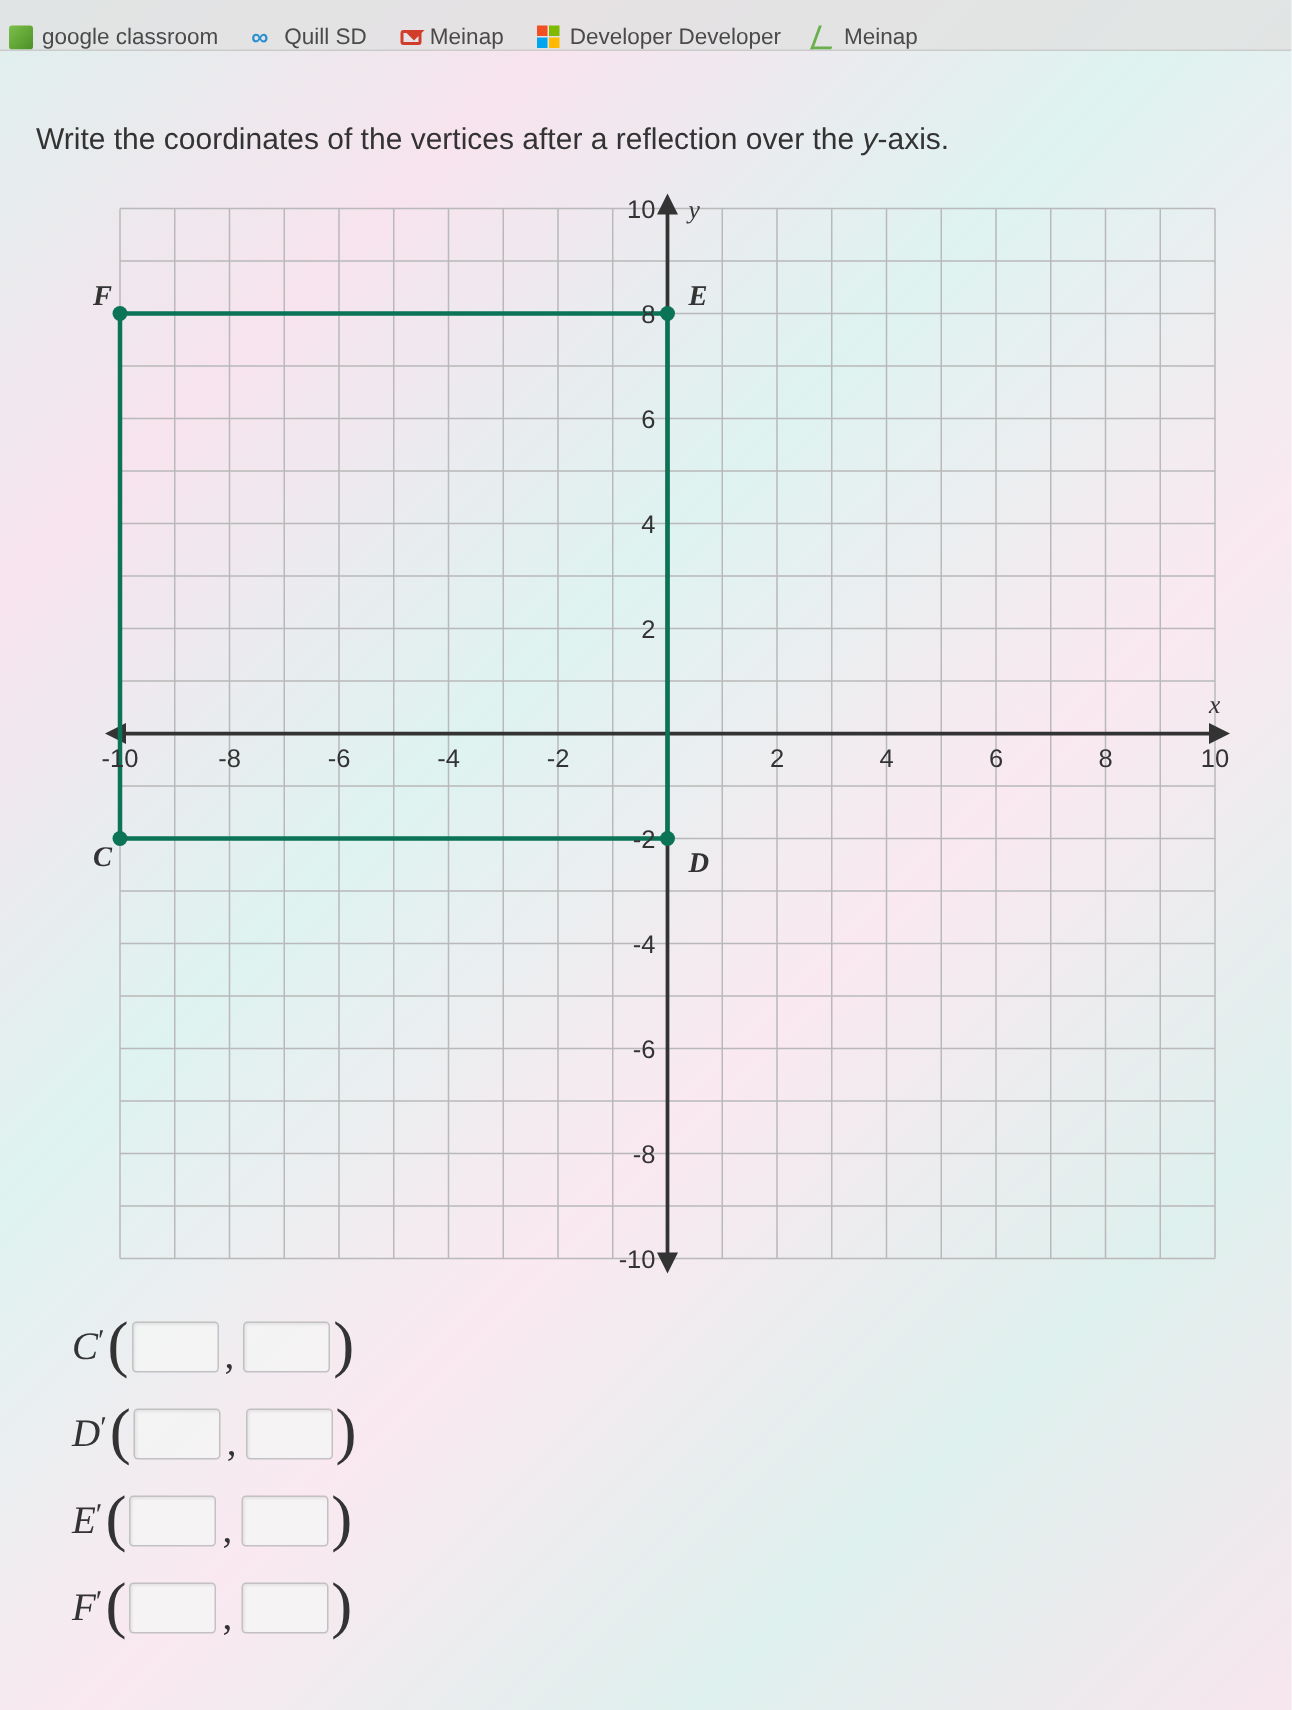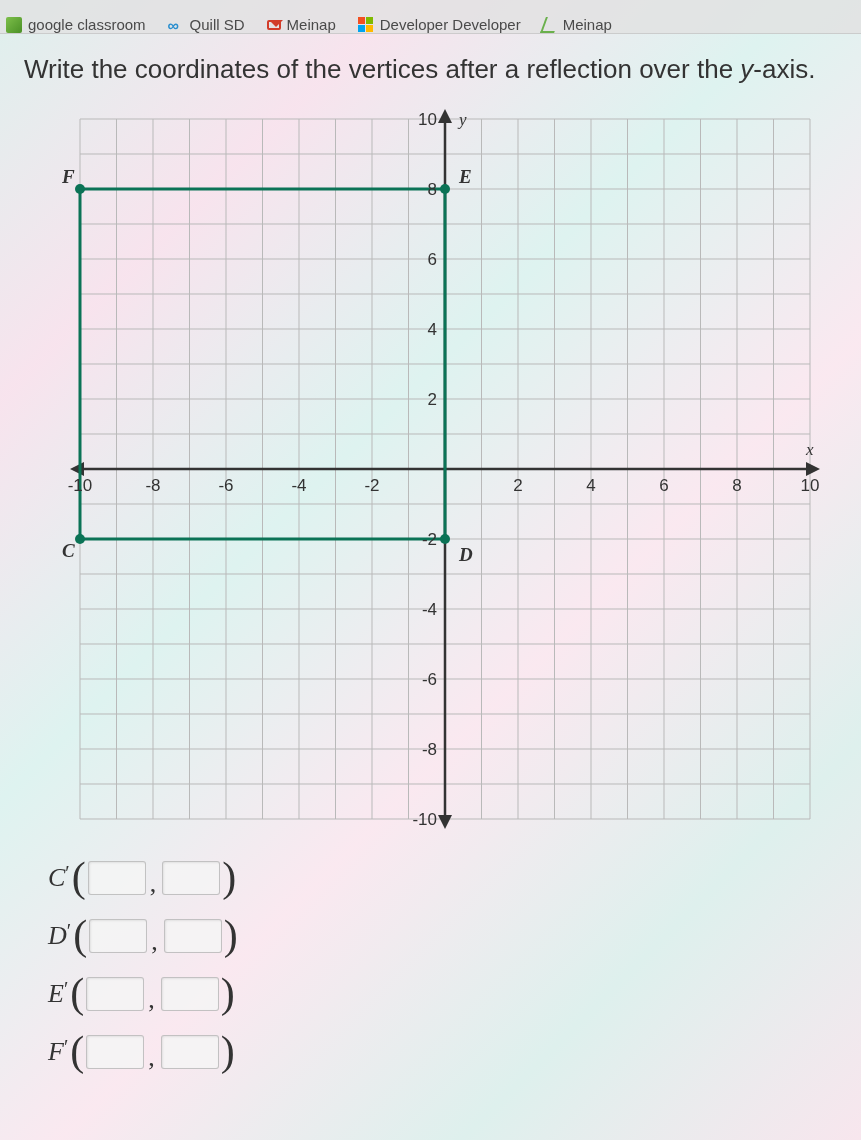--- a/index.html
+++ b/index.html
@@ -36,24 +36,25 @@
   .fav-infinity { font-weight:bold; color:#2a8fcf; font-size:16px; }
   .fav-gmail { border:2px solid #d23c2a; border-radius:2px; width:14px; height:10px; position:relative; }
   .fav-gmail::after{content:"";position:absolute;left:0;top:-2px;border-left:7px solid transparent;border-right:7px solid transparent;border-top:7px solid #d23c2a;}
   .fav-ms { display:grid; grid-template-columns:7px 7px; grid-template-rows:7px 7px; gap:1px; }
   .fav-ms span:nth-child(1){background:#f25022;} .fav-ms span:nth-child(2){background:#7fba00;}
   .fav-ms span:nth-child(3){background:#00a4ef;} .fav-ms span:nth-child(4){background:#ffb900;}
   .fav-quill { width:14px; height:16px; border-left:2px solid #6ab04c; border-bottom:2px solid #6ab04c; transform: skewX(-20deg); }
 
   .content { padding: 20px 14px 0 24px; }
   .prompt {
-    font-size: 26px;
+    font-size: 20px;
     color: #333;
     margin-bottom: 14px;
     font-family: Verdana, Geneva, sans-serif;
+    margin-top: 28px;
   }
   .prompt i { font-style: italic; }
 
   .chart-wrap { position: relative; width: 770px; height: 740px; margin-left: 36px; }
   svg.chart { width: 100%; height: 100%; }
   .gridline { stroke: #b9b9b9; stroke-width: 1; }
   .axis { stroke: #333; stroke-width: 2.5; }
   .shape { fill: rgba(0,0,0,0); stroke: #0b7356; stroke-width: 3; }
   .vertex { fill: #0b7356; }
   .tick-label { font-size: 17px; fill: #333; font-family: Verdana, sans-serif; }

